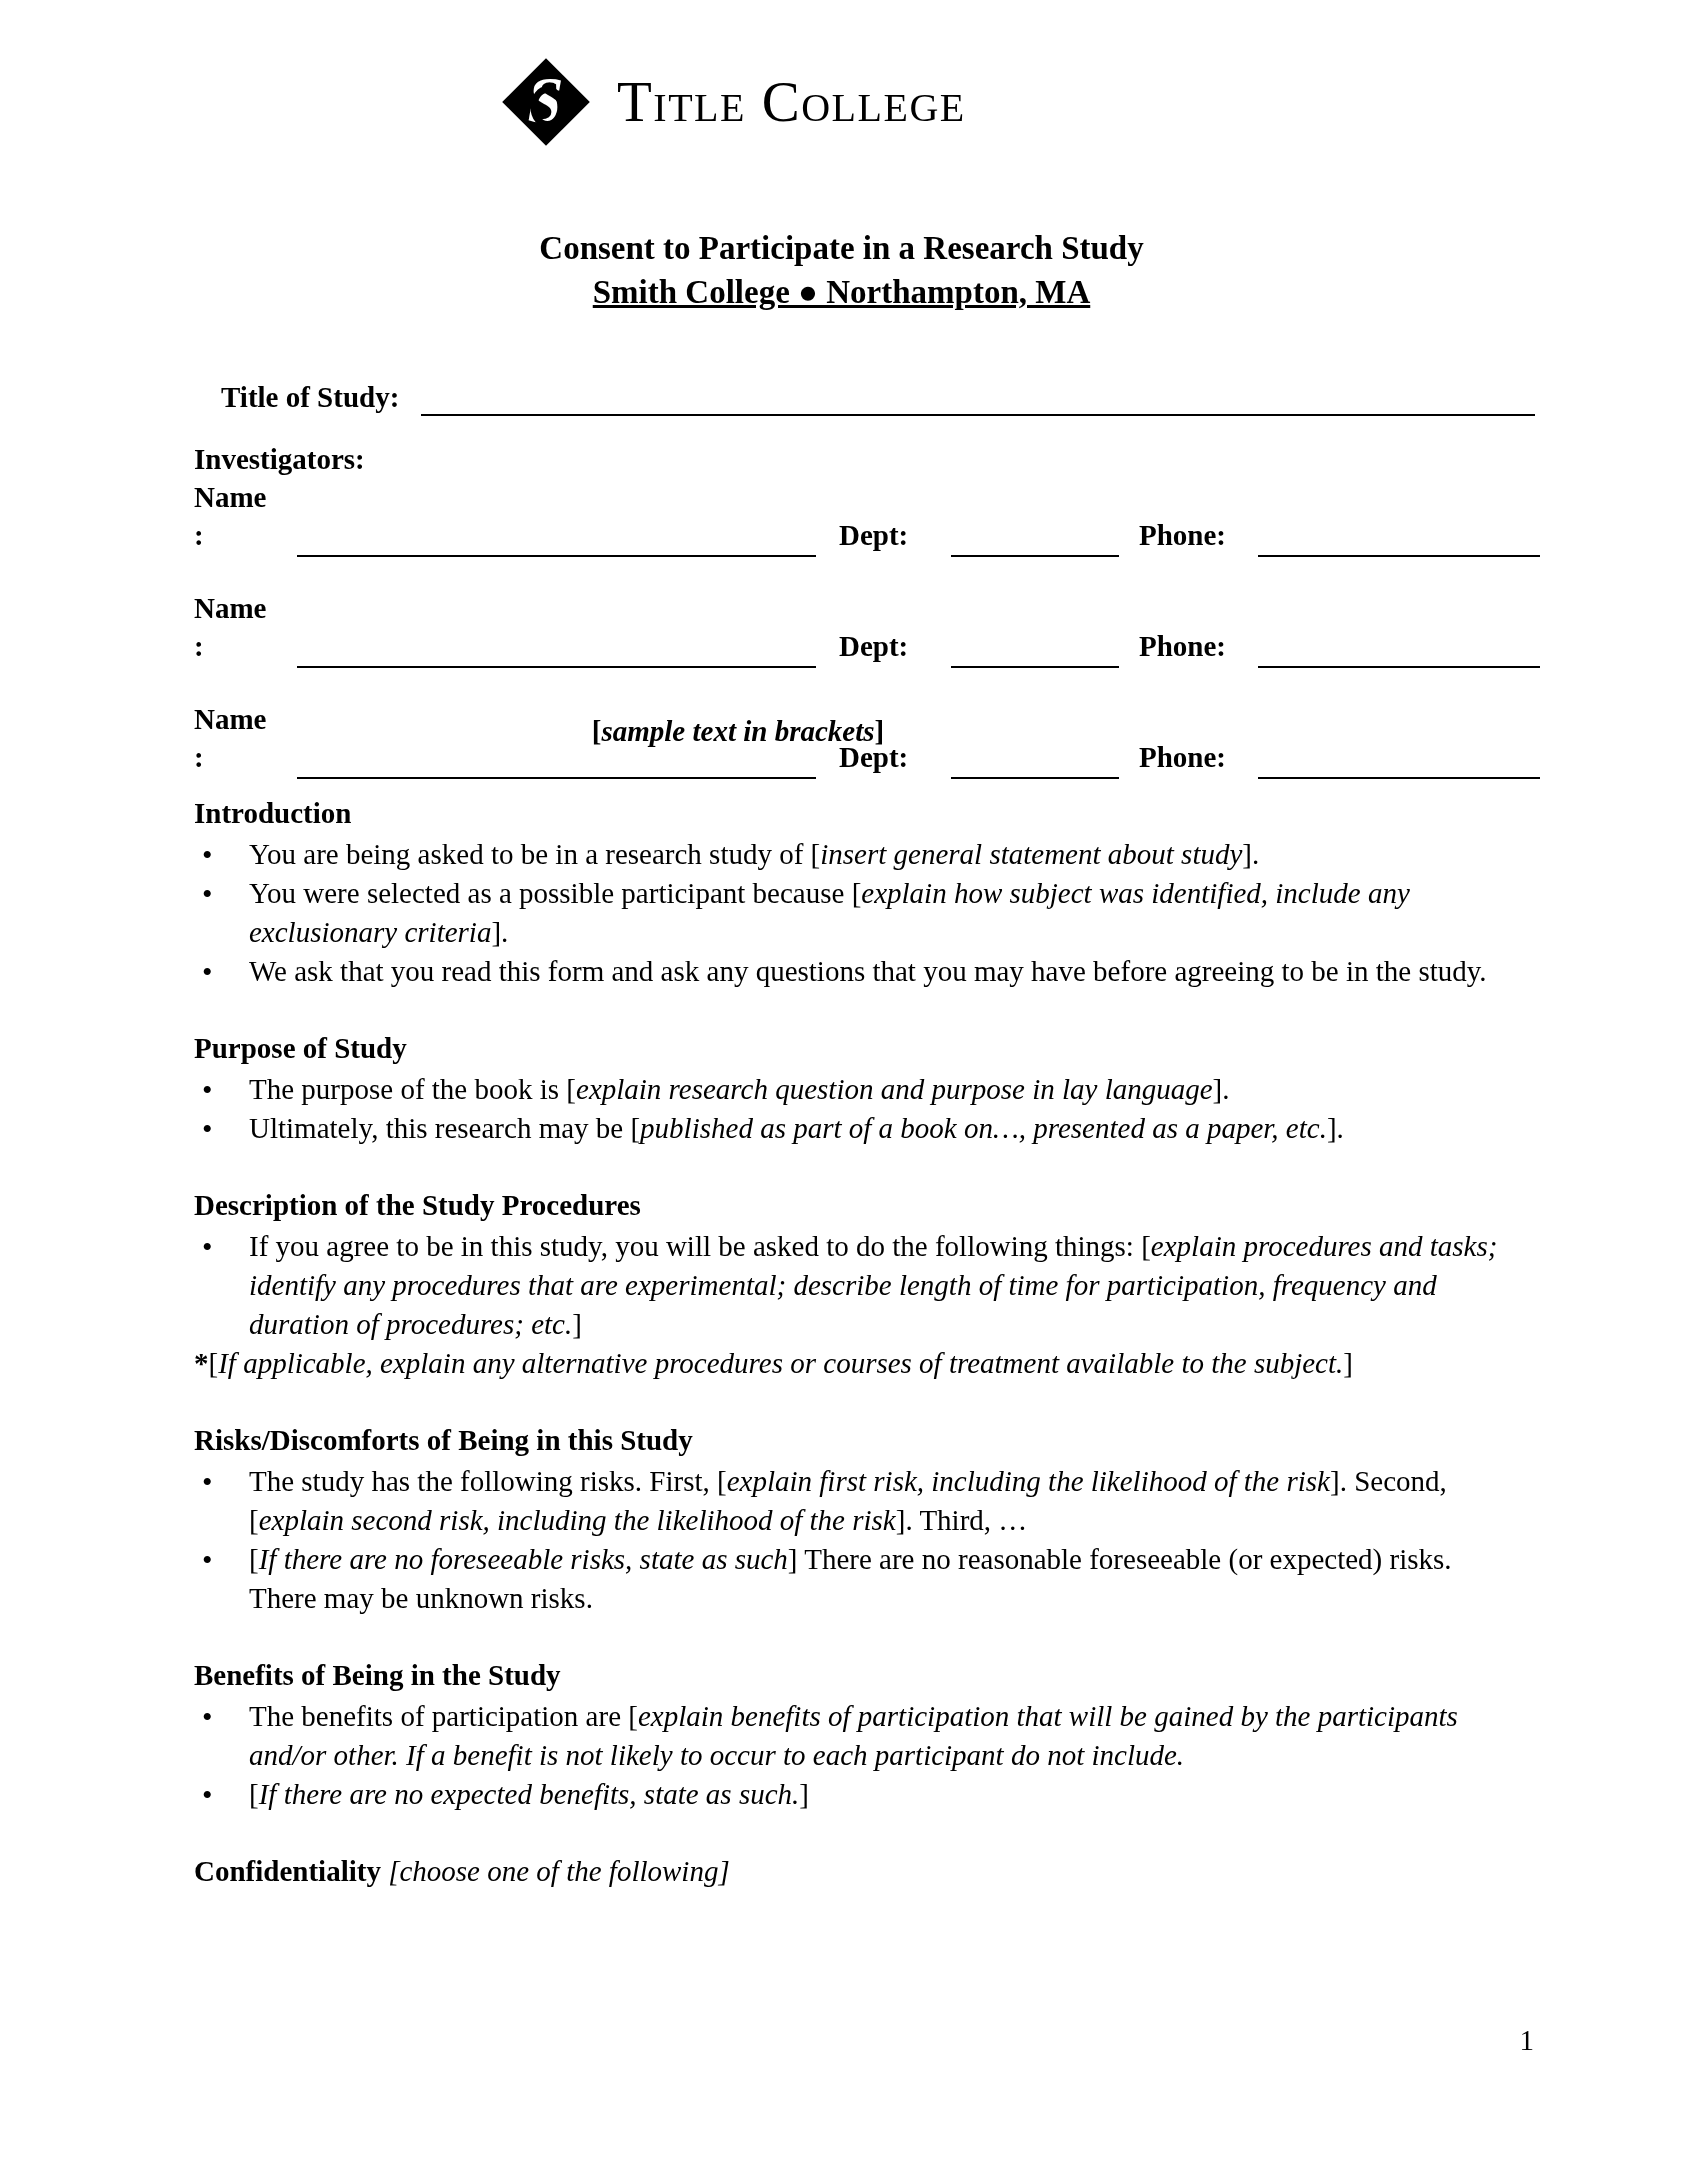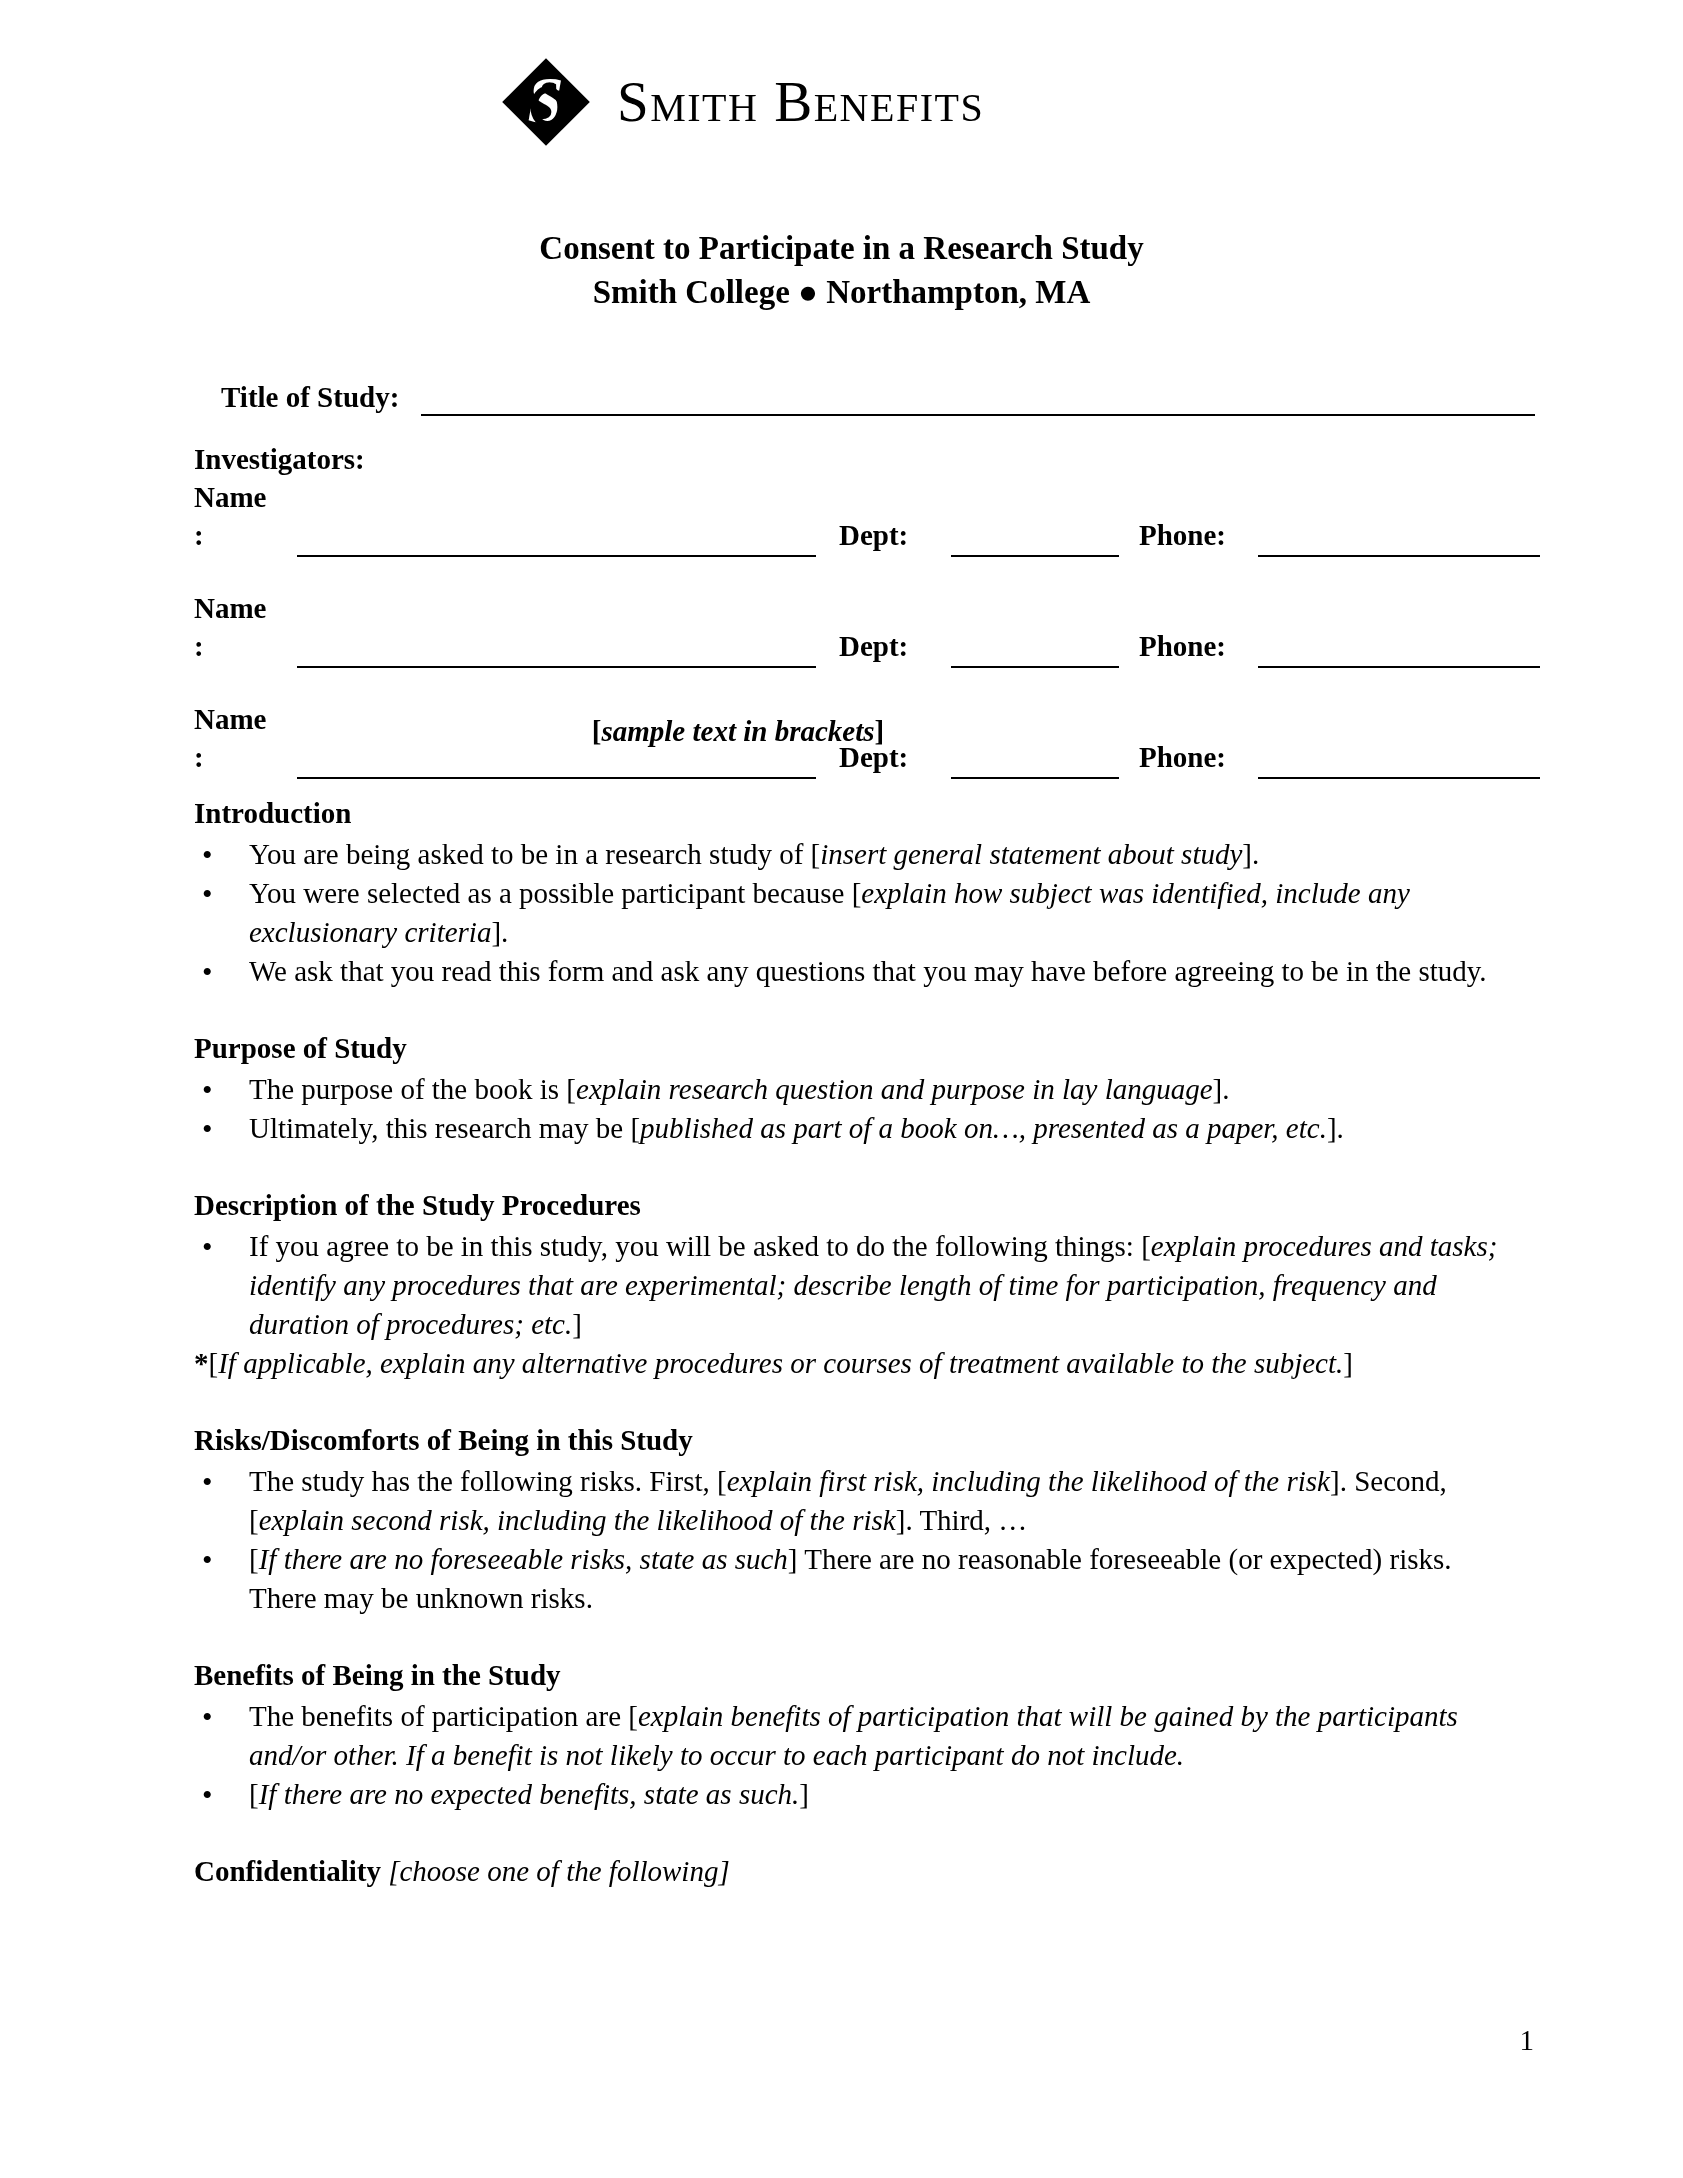--- a/index.html
+++ b/index.html
@@ -90,21 +90,21 @@
   .doc-title {
     position: absolute;
     left: 0;
     top: 226px;
     width: 1683px;
     text-align: center;
     font-size: 33px;
     font-weight: 700;
     line-height: 44px;
   }
-  .doc-title .line2 { display: block; }
+  .doc-title .line2 { display: block; text-decoration: underline; }
 
   
   .form-area {
     position: absolute;
     left: 194px;
     top: 374px;
     width: 1346px;
     font-size: 29px;
     line-height: 38px;
   }
@@ -263,21 +263,21 @@
 <body>
 
 <div class="page">
 
   <div class="logo-block">
     <div class="logo-mark">
       <div class="diamond"></div>
       <div class="s-glyph">S</div>
       <div class="ring"></div>
     </div>
-    <div class="logo-word">Smith Benefits</div>
+    <div class="logo-word">Title College</div>
   </div>
 
   <div class="doc-title">
     <span>Consent to Participate in a Research Study</span>
     <span class="line2">Smith College ● Northampton, MA</span>
   </div>
 
   <div class="form-area">
 
     <div class="form-row-title">

